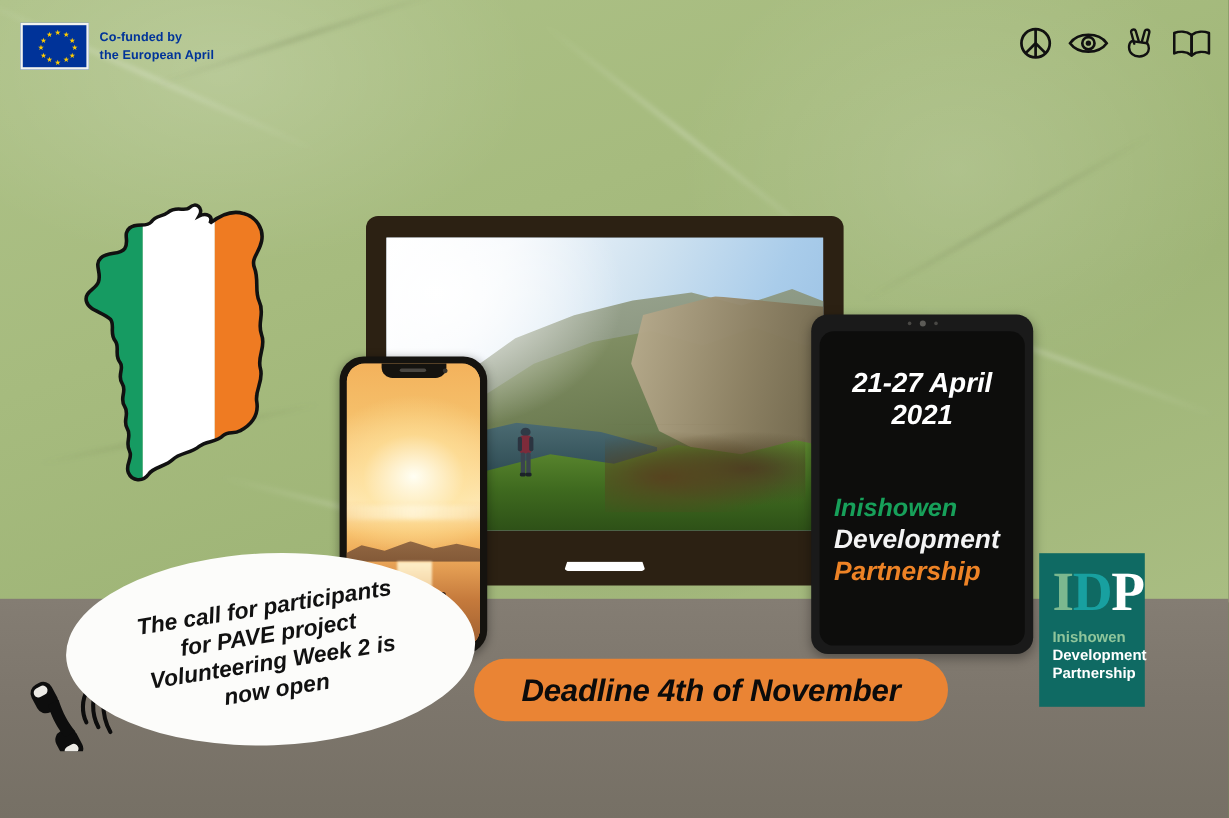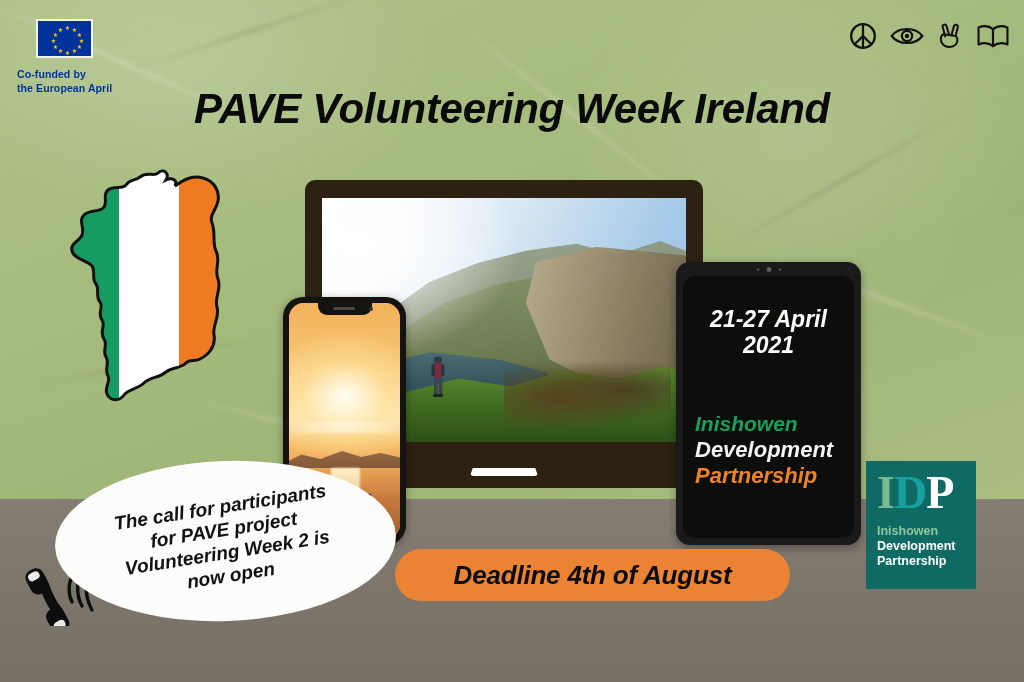--- a/index.html
+++ b/index.html
@@ -32,21 +32,21 @@
   }
   .crease.dark {
     background:linear-gradient(90deg, rgba(60,70,35,0), rgba(60,70,35,.22), rgba(60,70,35,0));
   }
   .bg-desk {
     position:absolute; left:0; top:499px; width:1024px; height:183px;
     background:linear-gradient(180deg,#847d73 0%,#7d766c 45%,#767065 100%);
   }
 
   
-  .eu-logo { position:absolute; left:17px; top:19px; display:flex; align-items:center; gap:9px;flex-direction:column; }
+  .eu-logo { position:absolute; left:17px; top:19px; display:flex; align-items:center; gap:9px; }
   .eu-flag {
     position:relative; width:57px; height:39px; background:#003399;
     border:2px solid #f2f3ef;
   }
   .eu-star {
     position:absolute; width:4px; height:4px; color:#ffcc00; font-size:6px; line-height:4px;
     text-align:center;
   }
   .eu-text { font-size:10.5px; font-weight:bold; color:#003399; line-height:1.35; letter-spacing:.1px; }
 
@@ -197,21 +197,21 @@
     position:absolute; left:0; top:30px; width:100%; text-align:center;
     color:#fff; font-size:23px; font-weight:bold; font-style:italic; line-height:1.14;
   }
   .tab-brand { position:absolute; left:12px; top:135px; font-style:italic; font-weight:bold; line-height:1.22; }
   .tab-brand .l1 { font-size:21px; color:#17a05a; }
   .tab-brand .l2 { font-size:22px; color:#f4f4f4; }
   .tab-brand .l3 { font-size:22px; color:#ee8326; }
 
   
   .idp {
-    position:absolute; left:866px; top:461px; width:110px; height:128px;
+    position:absolute; left:866px; top:461px; width:88px; height:128px;
     background:#0f6a63; padding:10px 0 12px 11px;
   }
   .idp-mark { font-family:"Liberation Serif", serif; font-size:46px; font-weight:bold; line-height:.96; letter-spacing:-1px; }
   .idp-mark .i { color:#7cb88f; }
   .idp-mark .d { color:#18a0a0; }
   .idp-mark .p { color:#ffffff; }
   .idp-words { margin-top:9px; line-height:1.2; }
   .idp-words .w1 { font-size:12.5px; color:#8fc59b; font-weight:bold; }
   .idp-words .w2, .idp-words .w3 { font-size:12.5px; color:#ffffff; font-weight:bold; }
 
@@ -301,21 +301,20 @@
       </svg>
     </span>
     <span>
       <svg width="34" height="26" viewBox="0 0 40 30">
         <path d="M20 7 C15 3, 8 3, 3 5 L3 25 C8 23, 15 23, 20 27 Z" fill="none" stroke="#111" stroke-width="2.5" stroke-linejoin="round"></path>
         <path d="M20 7 C25 3, 32 3, 37 5 L37 25 C32 23, 25 23, 20 27 Z" fill="none" stroke="#111" stroke-width="2.5" stroke-linejoin="round"></path>
       </svg>
     </span>
   </div>
 
-  <div class="title">PAVE Volunteering Week Ireland</div>
 
   <div class="ireland">
     <svg width="200" height="258" viewBox="0 0 200 258">
       <defs>
         <clipPath id="ie">
           <path d="M78 14 C85 8, 92 14, 96 10 C101 5, 108 10, 104 17 C110 14, 116 17, 113 23
                    C122 16, 132 12, 141 15 C152 18, 158 28, 156 38 C154 48, 147 52, 150 60
                    C154 70, 150 80, 154 88 C159 98, 152 106, 156 116 C160 126, 152 134, 155 144
                    C158 155, 150 162, 152 172 C154 184, 146 192, 138 196 C133 199, 128 196, 124 200
                    C118 206, 110 204, 104 209 C97 215, 88 214, 82 220 C76 226, 66 226, 62 232
@@ -447,15 +446,15 @@
 
   <div class="bubble">
     <div class="bubble-text">
       <div>The call for participants</div>
       <div>for PAVE project</div>
       <div>Volunteering Week 2 is</div>
       <div>now open</div>
     </div>
   </div>
 
-  <div class="deadline">Deadline 4th of August</div>
+  <div class="deadline">Deadline 4th of November</div>
 
 </div>
 
 </body></html>

